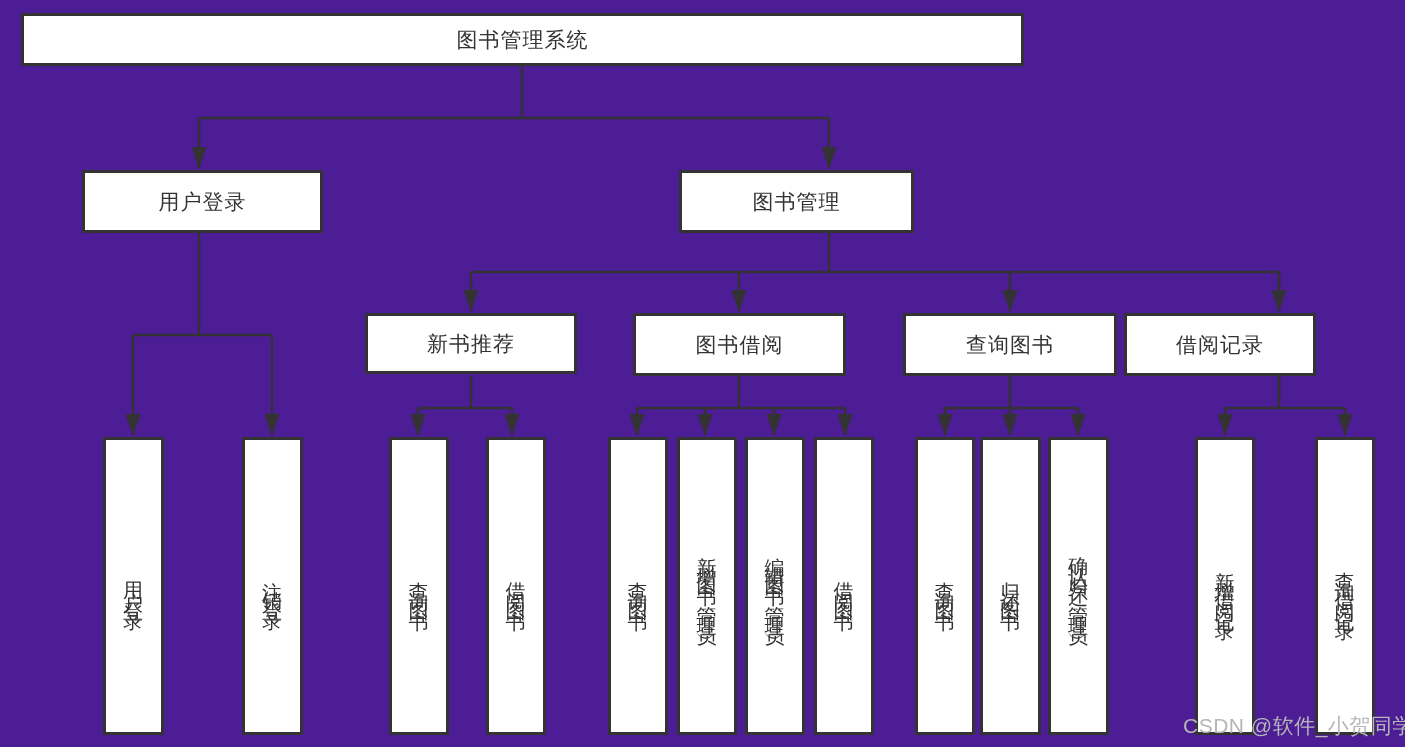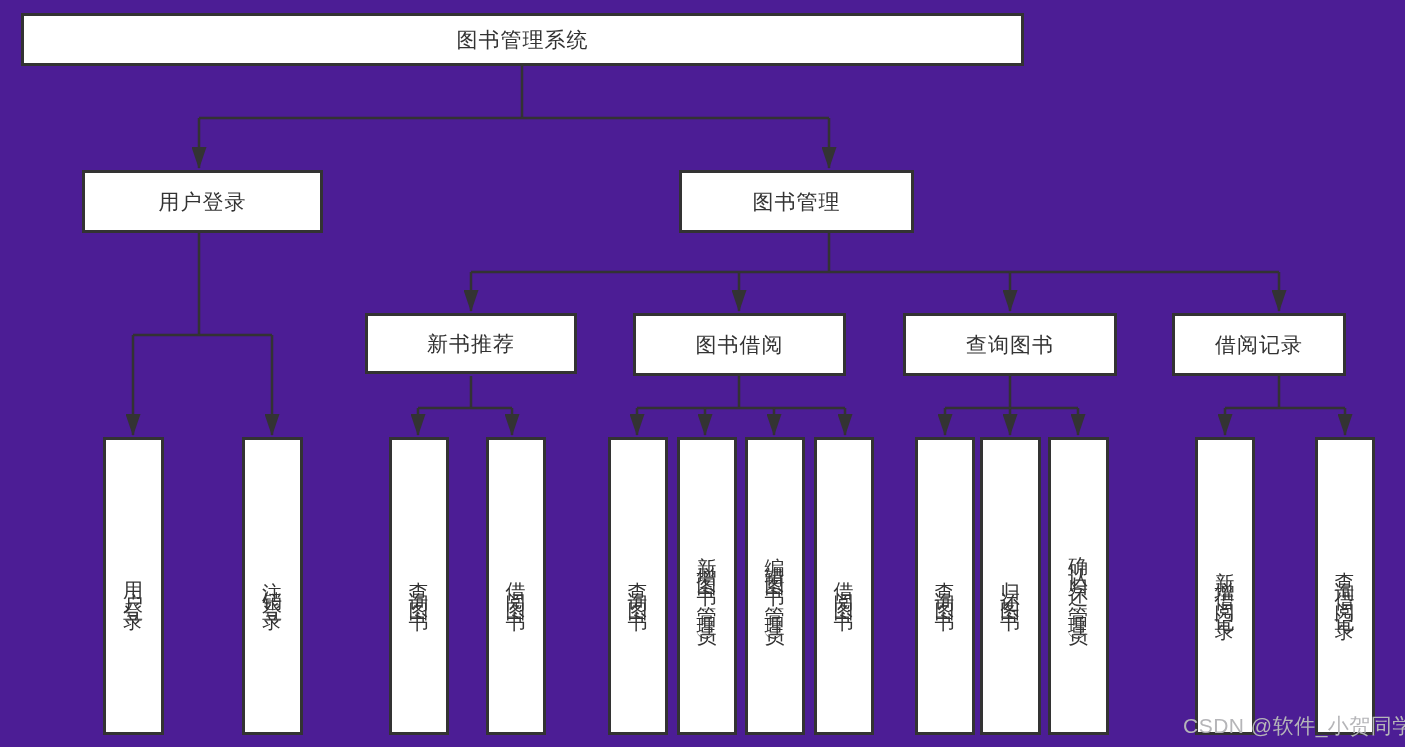--- a/index.html
+++ b/index.html
@@ -113,21 +113,21 @@
   </svg>
 
   <div class="node h-node" style="left:21px; top:13px; width:1003px; height:53px;">图书管理系统</div>
 
   <div class="node h-node" style="left:82px; top:170px; width:241px; height:63px;">用户登录</div>
   <div class="node h-node" style="left:679px; top:170px; width:235px; height:63px;">图书管理</div>
 
   <div class="node h-node" style="left:365px; top:313px; width:212px; height:61px;">新书推荐</div>
   <div class="node h-node" style="left:633px; top:313px; width:213px; height:63px;text-align:right;">图书借阅</div>
   <div class="node h-node" style="left:903px; top:313px; width:214px; height:63px;">查询图书</div>
-  <div class="node h-node" style="left:1172px; top:313px; width:174px; height:63px;">借阅记录</div>
+  <div class="node h-node" style="left:1124px; top:313px; width:192px; height:63px;">借阅记录</div>
 
   <div class="node v-node" style="left:103px; top:437px; width:61px; height:298px;">用户登录</div>
   <div class="node v-node" style="left:242px; top:437px; width:61px; height:298px;">注销登录</div>
 
   <div class="node v-node" style="left:389px; top:437px; width:60px; height:298px;">查询图书</div>
   <div class="node v-node" style="left:486px; top:437px; width:60px; height:298px;">借阅图书</div>
 
   <div class="node v-node" style="left:608px; top:437px; width:60px; height:298px;">查询图书</div>
   <div class="node v-node" style="left:677px; top:437px; width:60px; height:298px;">新增图书（管理员）</div>
   <div class="node v-node" style="left:745px; top:437px; width:60px; height:298px;">编辑图书（管理员）</div>

